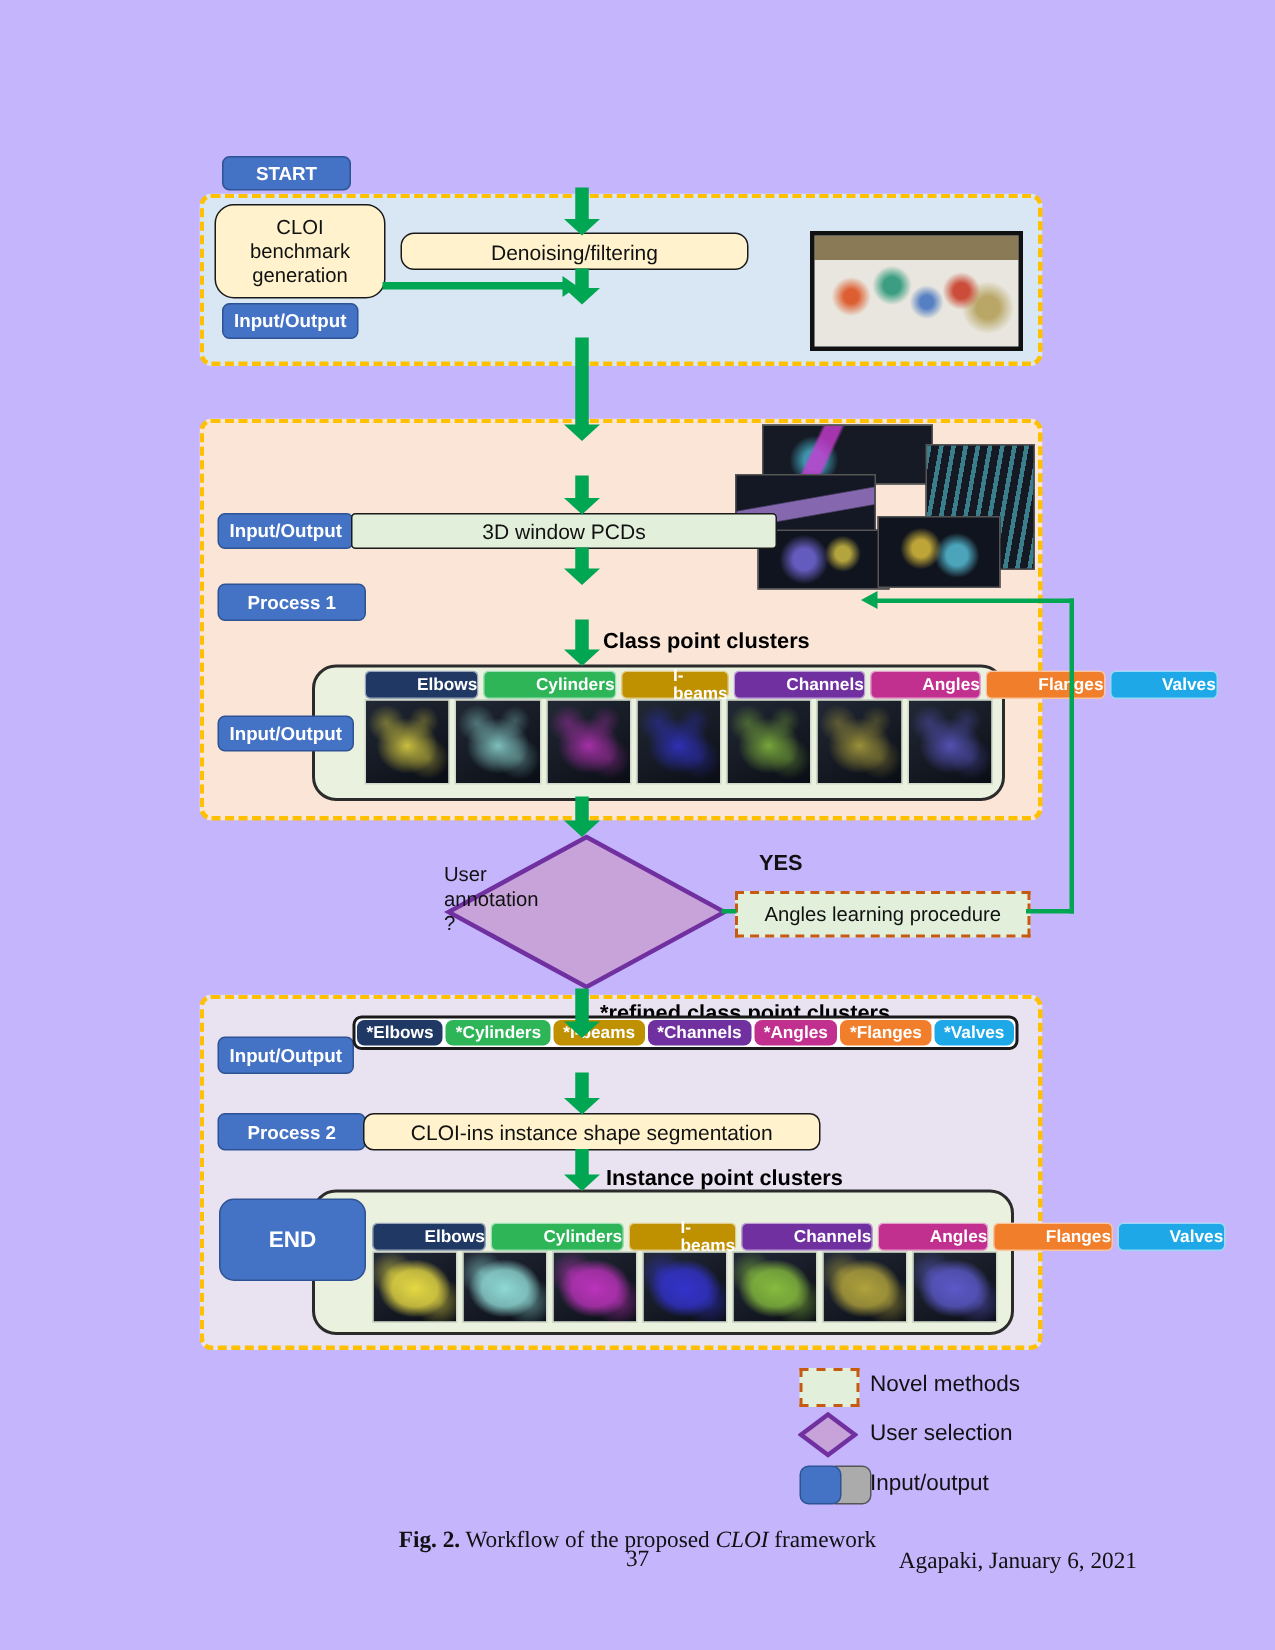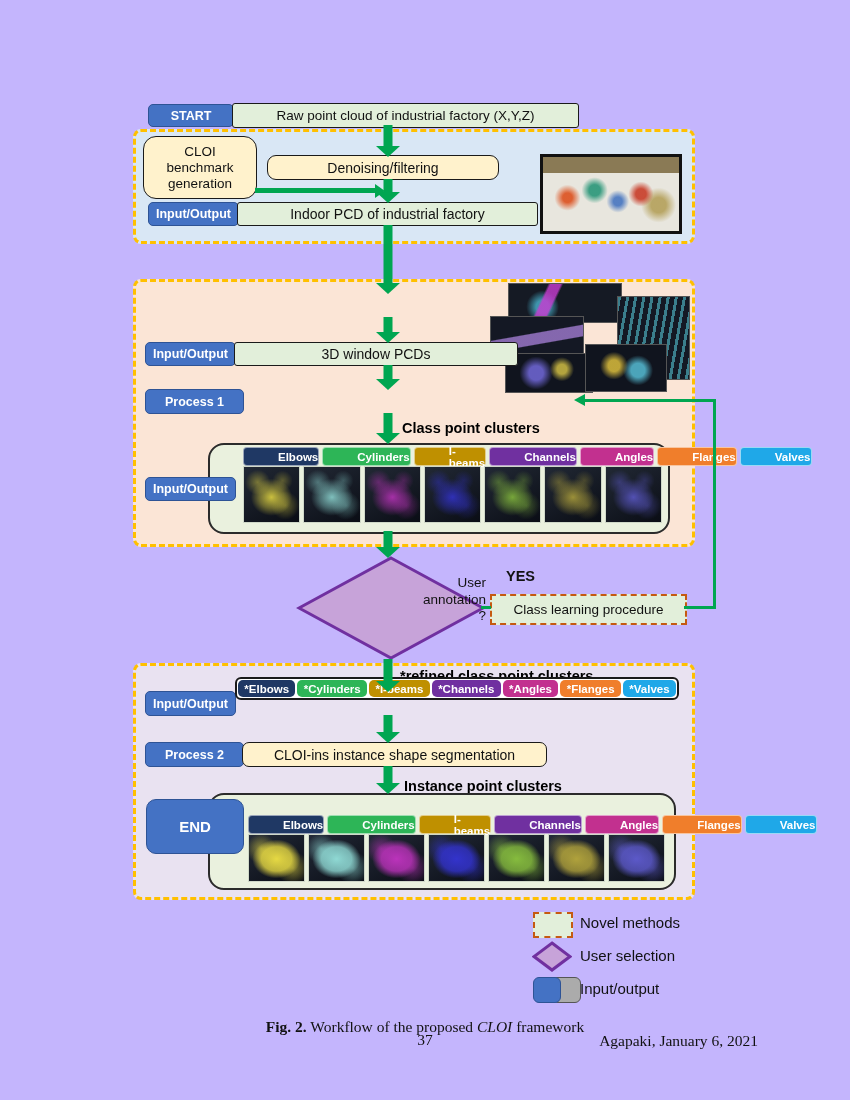--- a/index.html
+++ b/index.html
@@ -41,31 +41,29 @@
   .flowtitle{position:absolute;font-weight:bold;font-size:14.5px;color:#000;white-space:nowrap;}
   .dimg{position:absolute;border:1px solid #555;}
   .serif{font-family:"Liberation Serif",serif;}
 </style>
 </head>
 <body>
 
 <div class="page">
 
   <div class="bluebox" style="left:148px;top:104px;width:84px;height:21px;">START</div>
-  <div class="ltgreen" style="left:232px;top:103px;width:345px;height:23px;font-size:13.5px;">Raw point cloud of industrial factory (X,Y,Z)</div>
 
   <div class="section" style="left:133px;top:129px;width:556px;height:109px;background:#D9E7F5;"></div>
   <div class="cream" style="left:143px;top:136px;width:112px;height:61px;border-radius:13px;flex-direction:column;line-height:16px;font-size:13.5px;">
     <span>CLOI</span>
     <span>benchmark</span>
     <span>generation</span>
   </div>
   <div class="cream" style="left:267px;top:155px;width:230px;height:23px;">Denoising/filtering</div>
   <div class="bluebox" style="left:148px;top:202px;width:89px;height:22px;">Input/Output</div>
-  <div class="ltgreen" style="left:237px;top:202px;width:299px;height:22px;">Indoor PCD of industrial factory</div>
 
   <div class="abs" style="left:540px;top:154px;width:136px;height:74px;border:3px solid #111;background:
       radial-gradient(circle at 18% 55%, rgba(220,80,30,.9) 0 4%, transparent 11%),
       radial-gradient(circle at 38% 45%, rgba(40,150,120,.9) 0 6%, transparent 14%),
       radial-gradient(circle at 55% 60%, rgba(60,110,190,.85) 0 5%, transparent 13%),
       radial-gradient(circle at 72% 50%, rgba(200,60,40,.9) 0 5%, transparent 12%),
       radial-gradient(circle at 85% 65%, rgba(180,160,90,.9) 0 6%, transparent 14%),
       linear-gradient(#8a7a55 0 22%, #e8e6de 22% 100%);"></div>
 
   <div class="section" style="left:133px;top:279px;width:556px;height:262px;background:#FBE5D6;"></div>
@@ -109,28 +107,28 @@
     <div class="cimg" style="background: radial-gradient(closest-side at 50% 55%, rgba(51, 51, 204, 0.867) 0%, rgba(51, 51, 204, 0.4) 45%, transparent 75%), radial-gradient(circle at 25% 28%, rgba(51, 51, 204, 0.467) 0%, transparent 22%), radial-gradient(circle at 75% 70%, rgba(51, 51, 204, 0.4) 0%, transparent 25%), radial-gradient(circle at 70% 25%, rgba(51, 51, 204, 0.333) 0%, transparent 18%), linear-gradient(150deg, rgb(34, 41, 53), rgb(10, 13, 21));"></div>
     <div class="cimg" style="background: radial-gradient(closest-side at 50% 55%, rgba(134, 188, 62, 0.867) 0%, rgba(134, 188, 62, 0.4) 45%, transparent 75%), radial-gradient(circle at 25% 28%, rgba(134, 188, 62, 0.467) 0%, transparent 22%), radial-gradient(circle at 75% 70%, rgba(134, 188, 62, 0.4) 0%, transparent 25%), radial-gradient(circle at 70% 25%, rgba(134, 188, 62, 0.333) 0%, transparent 18%), linear-gradient(150deg, rgb(34, 41, 53), rgb(10, 13, 21));"></div>
     <div class="cimg" style="background: radial-gradient(closest-side at 50% 55%, rgba(176, 162, 60, 0.867) 0%, rgba(176, 162, 60, 0.4) 45%, transparent 75%), radial-gradient(circle at 25% 28%, rgba(176, 162, 60, 0.467) 0%, transparent 22%), radial-gradient(circle at 75% 70%, rgba(176, 162, 60, 0.4) 0%, transparent 25%), radial-gradient(circle at 70% 25%, rgba(176, 162, 60, 0.333) 0%, transparent 18%), linear-gradient(150deg, rgb(34, 41, 53), rgb(10, 13, 21));"></div>
     <div class="cimg" style="background: radial-gradient(closest-side at 50% 55%, rgba(92, 89, 201, 0.867) 0%, rgba(92, 89, 201, 0.4) 45%, transparent 75%), radial-gradient(circle at 25% 28%, rgba(92, 89, 201, 0.467) 0%, transparent 22%), radial-gradient(circle at 75% 70%, rgba(92, 89, 201, 0.4) 0%, transparent 25%), radial-gradient(circle at 70% 25%, rgba(92, 89, 201, 0.333) 0%, transparent 18%), linear-gradient(150deg, rgb(34, 41, 53), rgb(10, 13, 21));"></div>
   </div>
   <div class="bluebox" style="left:145px;top:477px;width:89px;height:22px;">Input/Output</div>
 
   <svg class="abs" style="left:296px;top:555px;" width="190" height="106">
     <polygon points="95,3 187,53 95,103 3,53" fill="#C7A3D9" stroke="#7030A0" stroke-width="3"></polygon>
   </svg>
-  <div class="abs" style="left:296px;top:575px;width:190px;text-align:right;font-size:13.5px;line-height:16.5px;">
+  <div class="abs" style="left:296px;top:575px;width:190px;text-align:left;font-size:13.5px;line-height:16.5px;">
     <div>User</div>
     <div>annotation</div>
     <div>?</div>
   </div>
   <div class="abs" style="left:506px;top:568px;font-weight:bold;font-size:14.5px;">YES</div>
   <div class="abs" style="left:490px;top:594px;width:193px;height:27px;background:#E2EFDA;border:2.6px dashed #C55A11;
-       display:flex;align-items:center;justify-content:center;font-size:13.5px;">Class learning procedure</div>
+       display:flex;align-items:center;justify-content:center;font-size:13.5px;">Angles learning procedure</div>
 
   <div class="fbline" style="left:481px;top:606px;width:10px;height:3px;"></div>
   <div class="fbline" style="left:684px;top:606px;width:32px;height:3px;"></div>
   <div class="fbline" style="left:713px;top:399px;width:3px;height:210px;"></div>
   <div class="fbline" style="left:584px;top:399px;width:132px;height:3px;"></div>
   <div class="fbhead" style="left:574px;top:394px;"></div>
 
   <div class="section" style="left:133px;top:663px;width:556px;height:231px;background:#E9E2F1;"></div>
   <div class="flowtitle" style="left:400px;top:668px;">*refined class point clusters</div>
 

